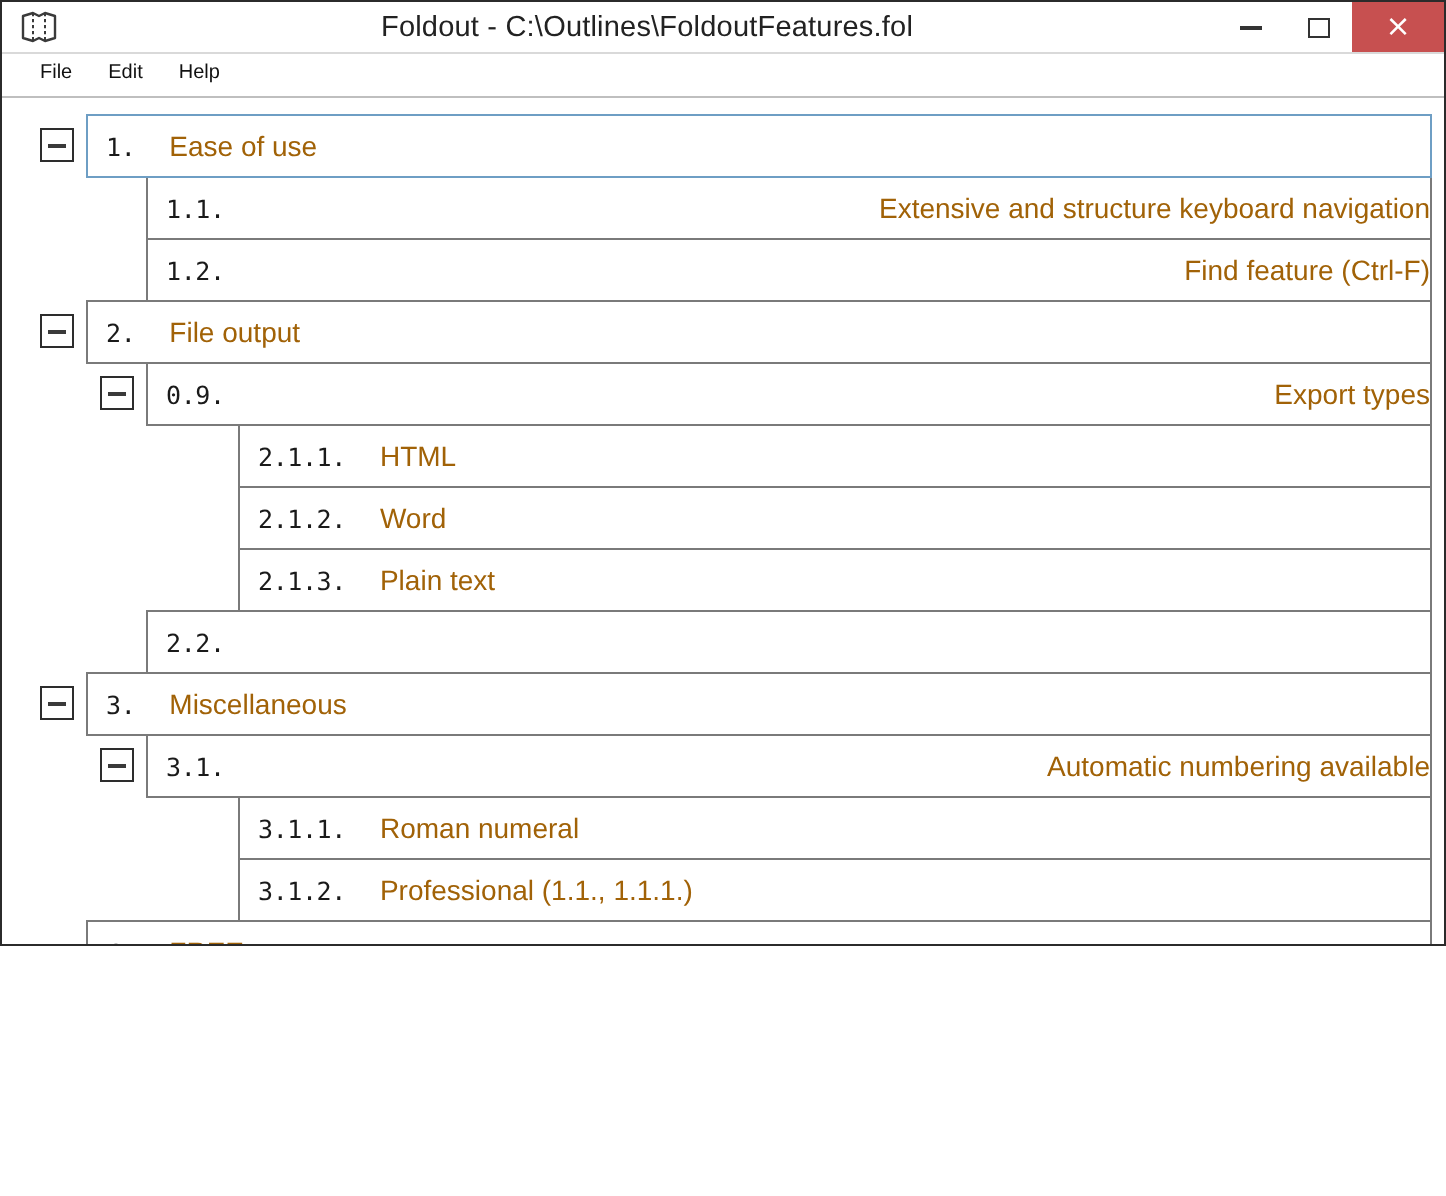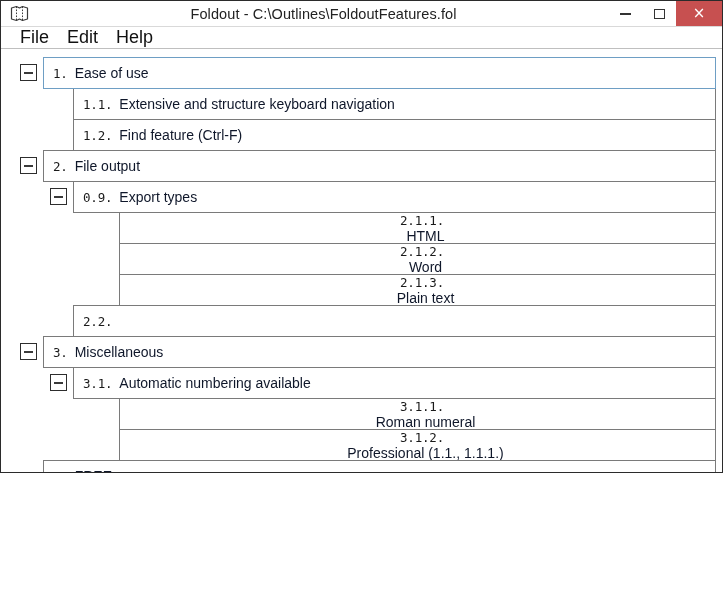--- a/index.html
+++ b/index.html
@@ -103,21 +103,21 @@
     height: 22px;
     min-height: 22px;
     background: #ffffff;
     border-bottom: 1px solid #bfbfbf;
     display: flex;
     align-items: center;
     padding-left: 10px;
     box-sizing: border-box;
   }
   .menu-item {
-    font-size: 18px;
+    font-size: 10px;
     color: #111111;
     padding: 2px 9px 3px 9px;
     cursor: default;
     line-height: 1;
   }
 
   
   .outline-pane {
     flex: 1;
     position: relative;
@@ -179,32 +179,32 @@
 
   .row-number {
     font-family: "DejaVu Sans Mono", monospace;
     font-size: 12.5px;
     color: #1a1a1a;
     letter-spacing: -0.2px;
     white-space: pre;
   }
   .row-label {
     font-size: 14px;
-    color: #0f172a;
-    margin-left: 7px;
+    color: #a16207;
+    margin-left: 17px;
     white-space: pre;
   }
   .row-label .u { text-decoration: underline; }
   .row-label .i { font-style: italic; }
   .row-label .b { font-weight: bold; }
 
   
   .lvl1 { left: 36px; }
-  .lvl2 { left: 66px; }
-  .lvl3 { left: 112px; flex-direction: column; }
+  .lvl2 { left: 66px; justify-content: space-between; }
+  .lvl3 { left: 112px; }
 
   .btn-lvl1 { left: 13px; }
   .btn-lvl2 { left: 43px; }
 </style>
 </head>
 <body>
 
 <div class="window">
 
   <div class="titlebar">

